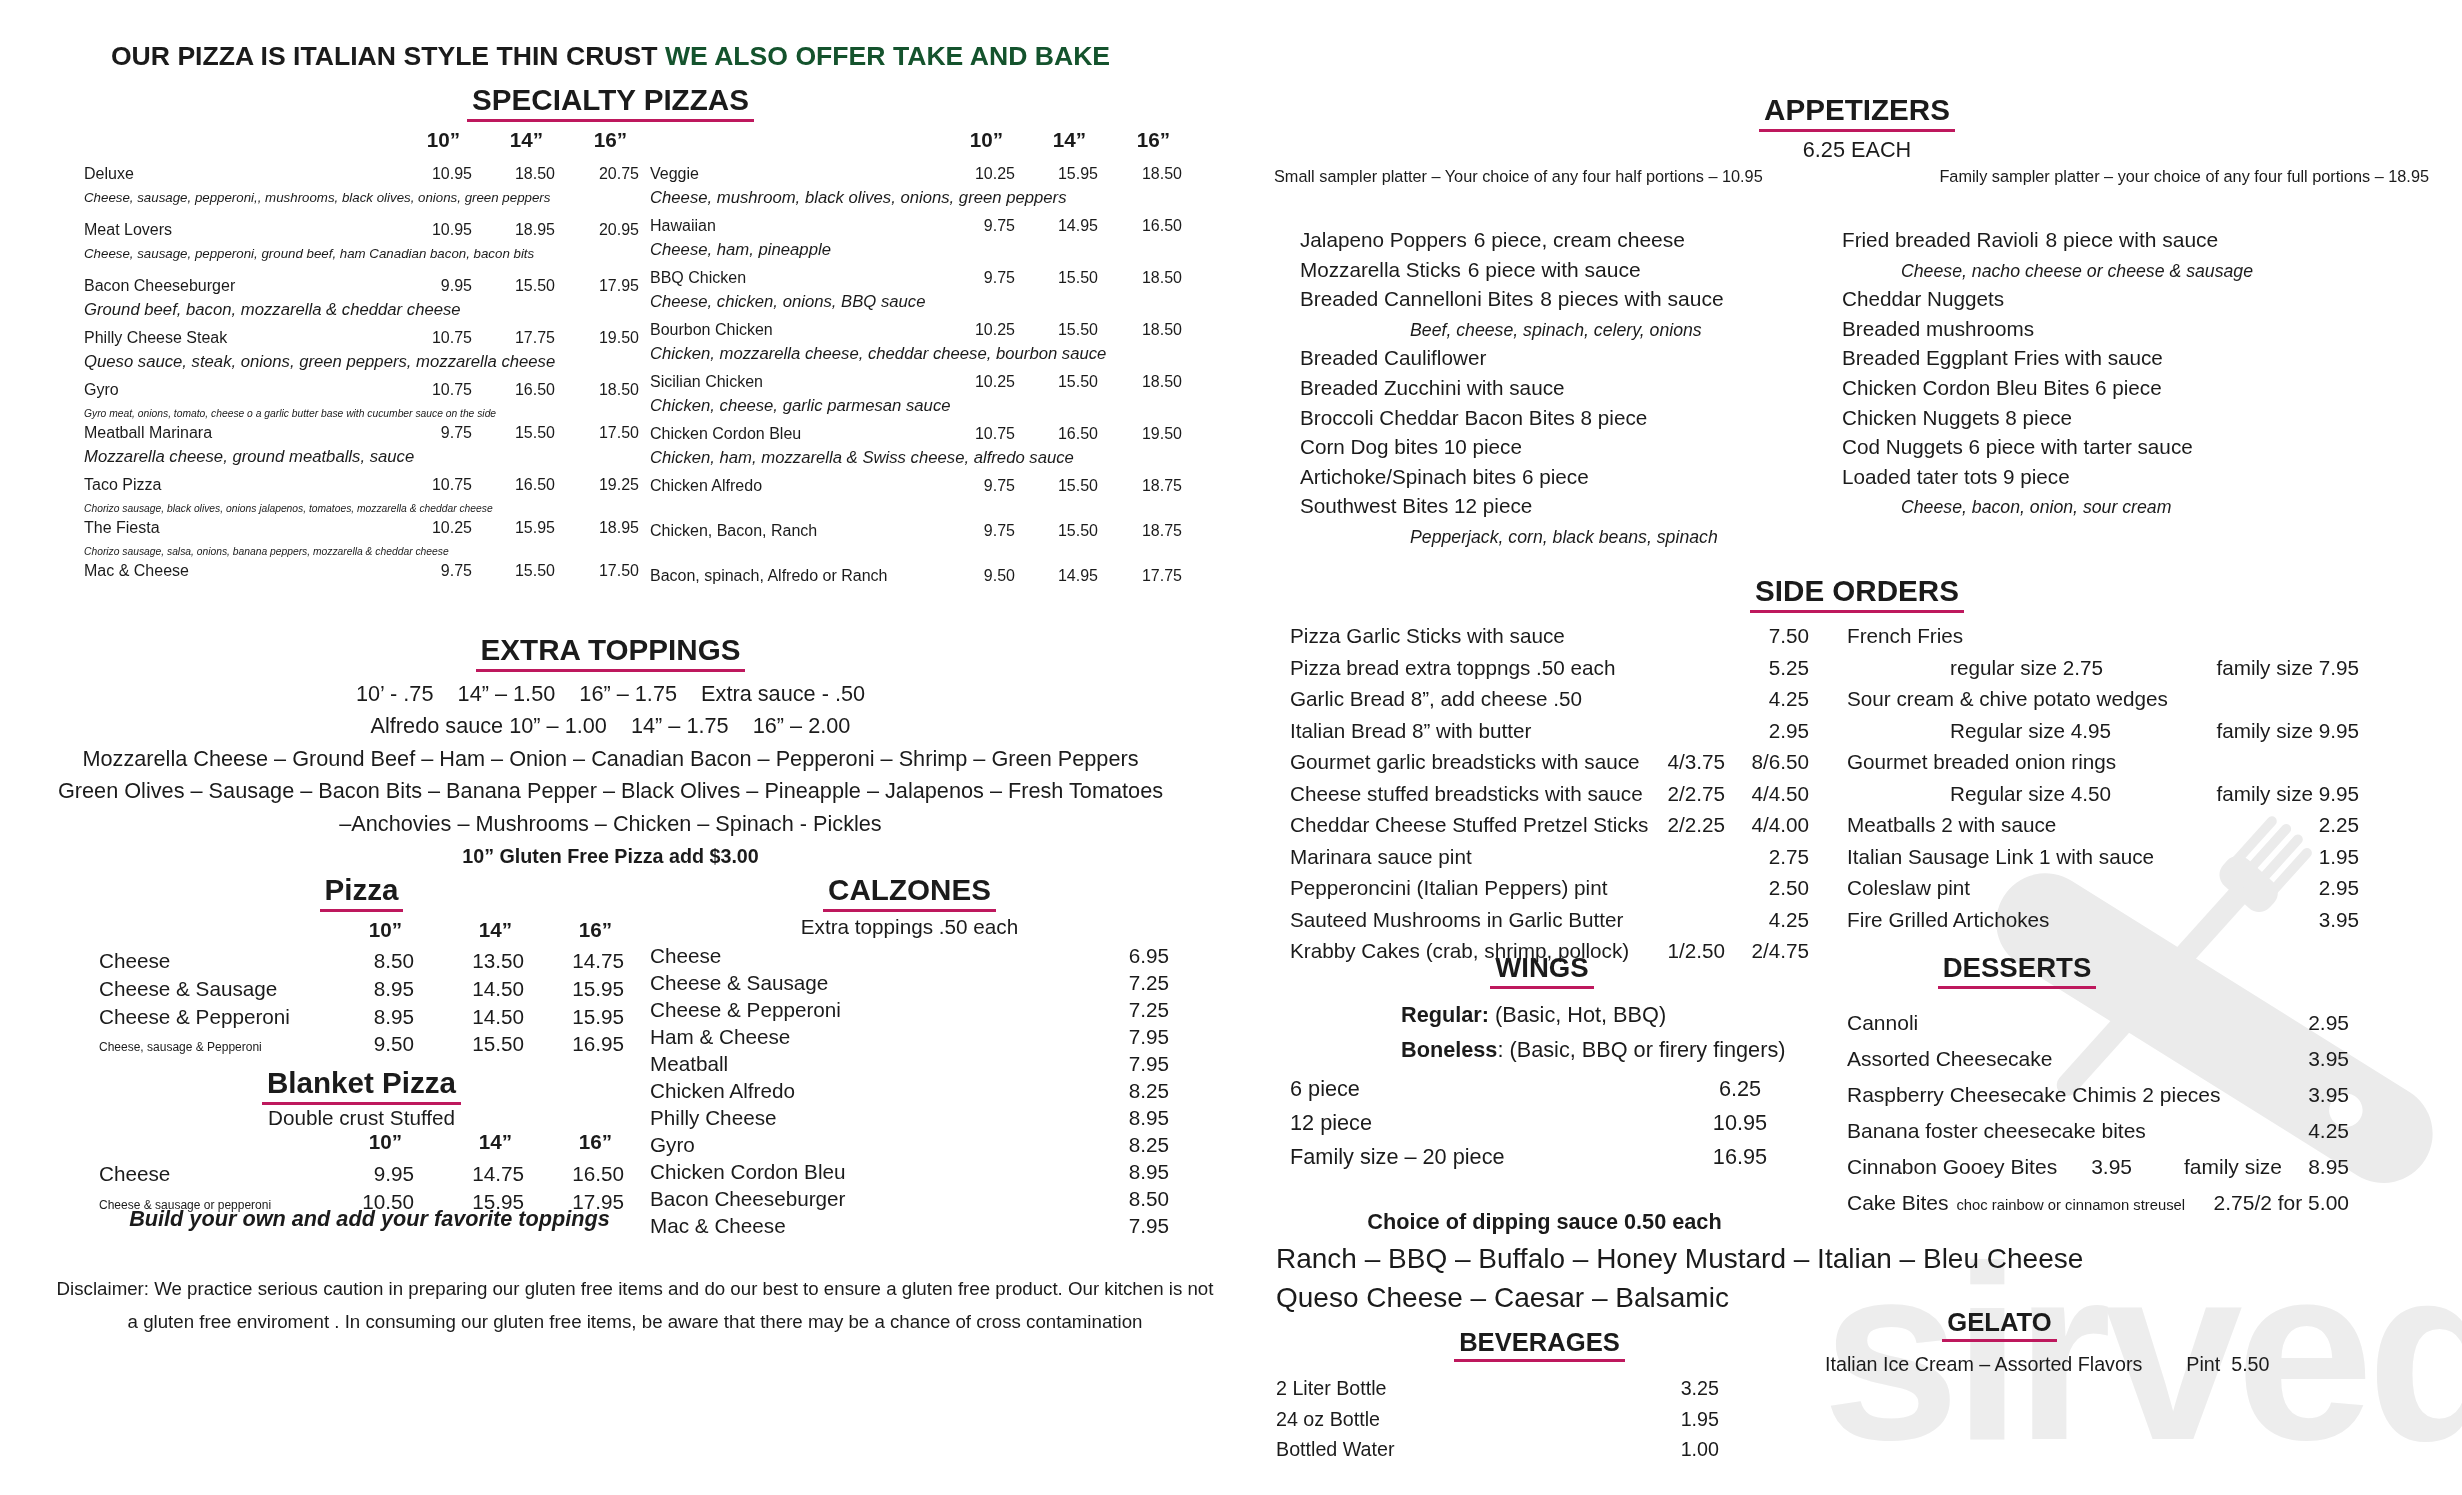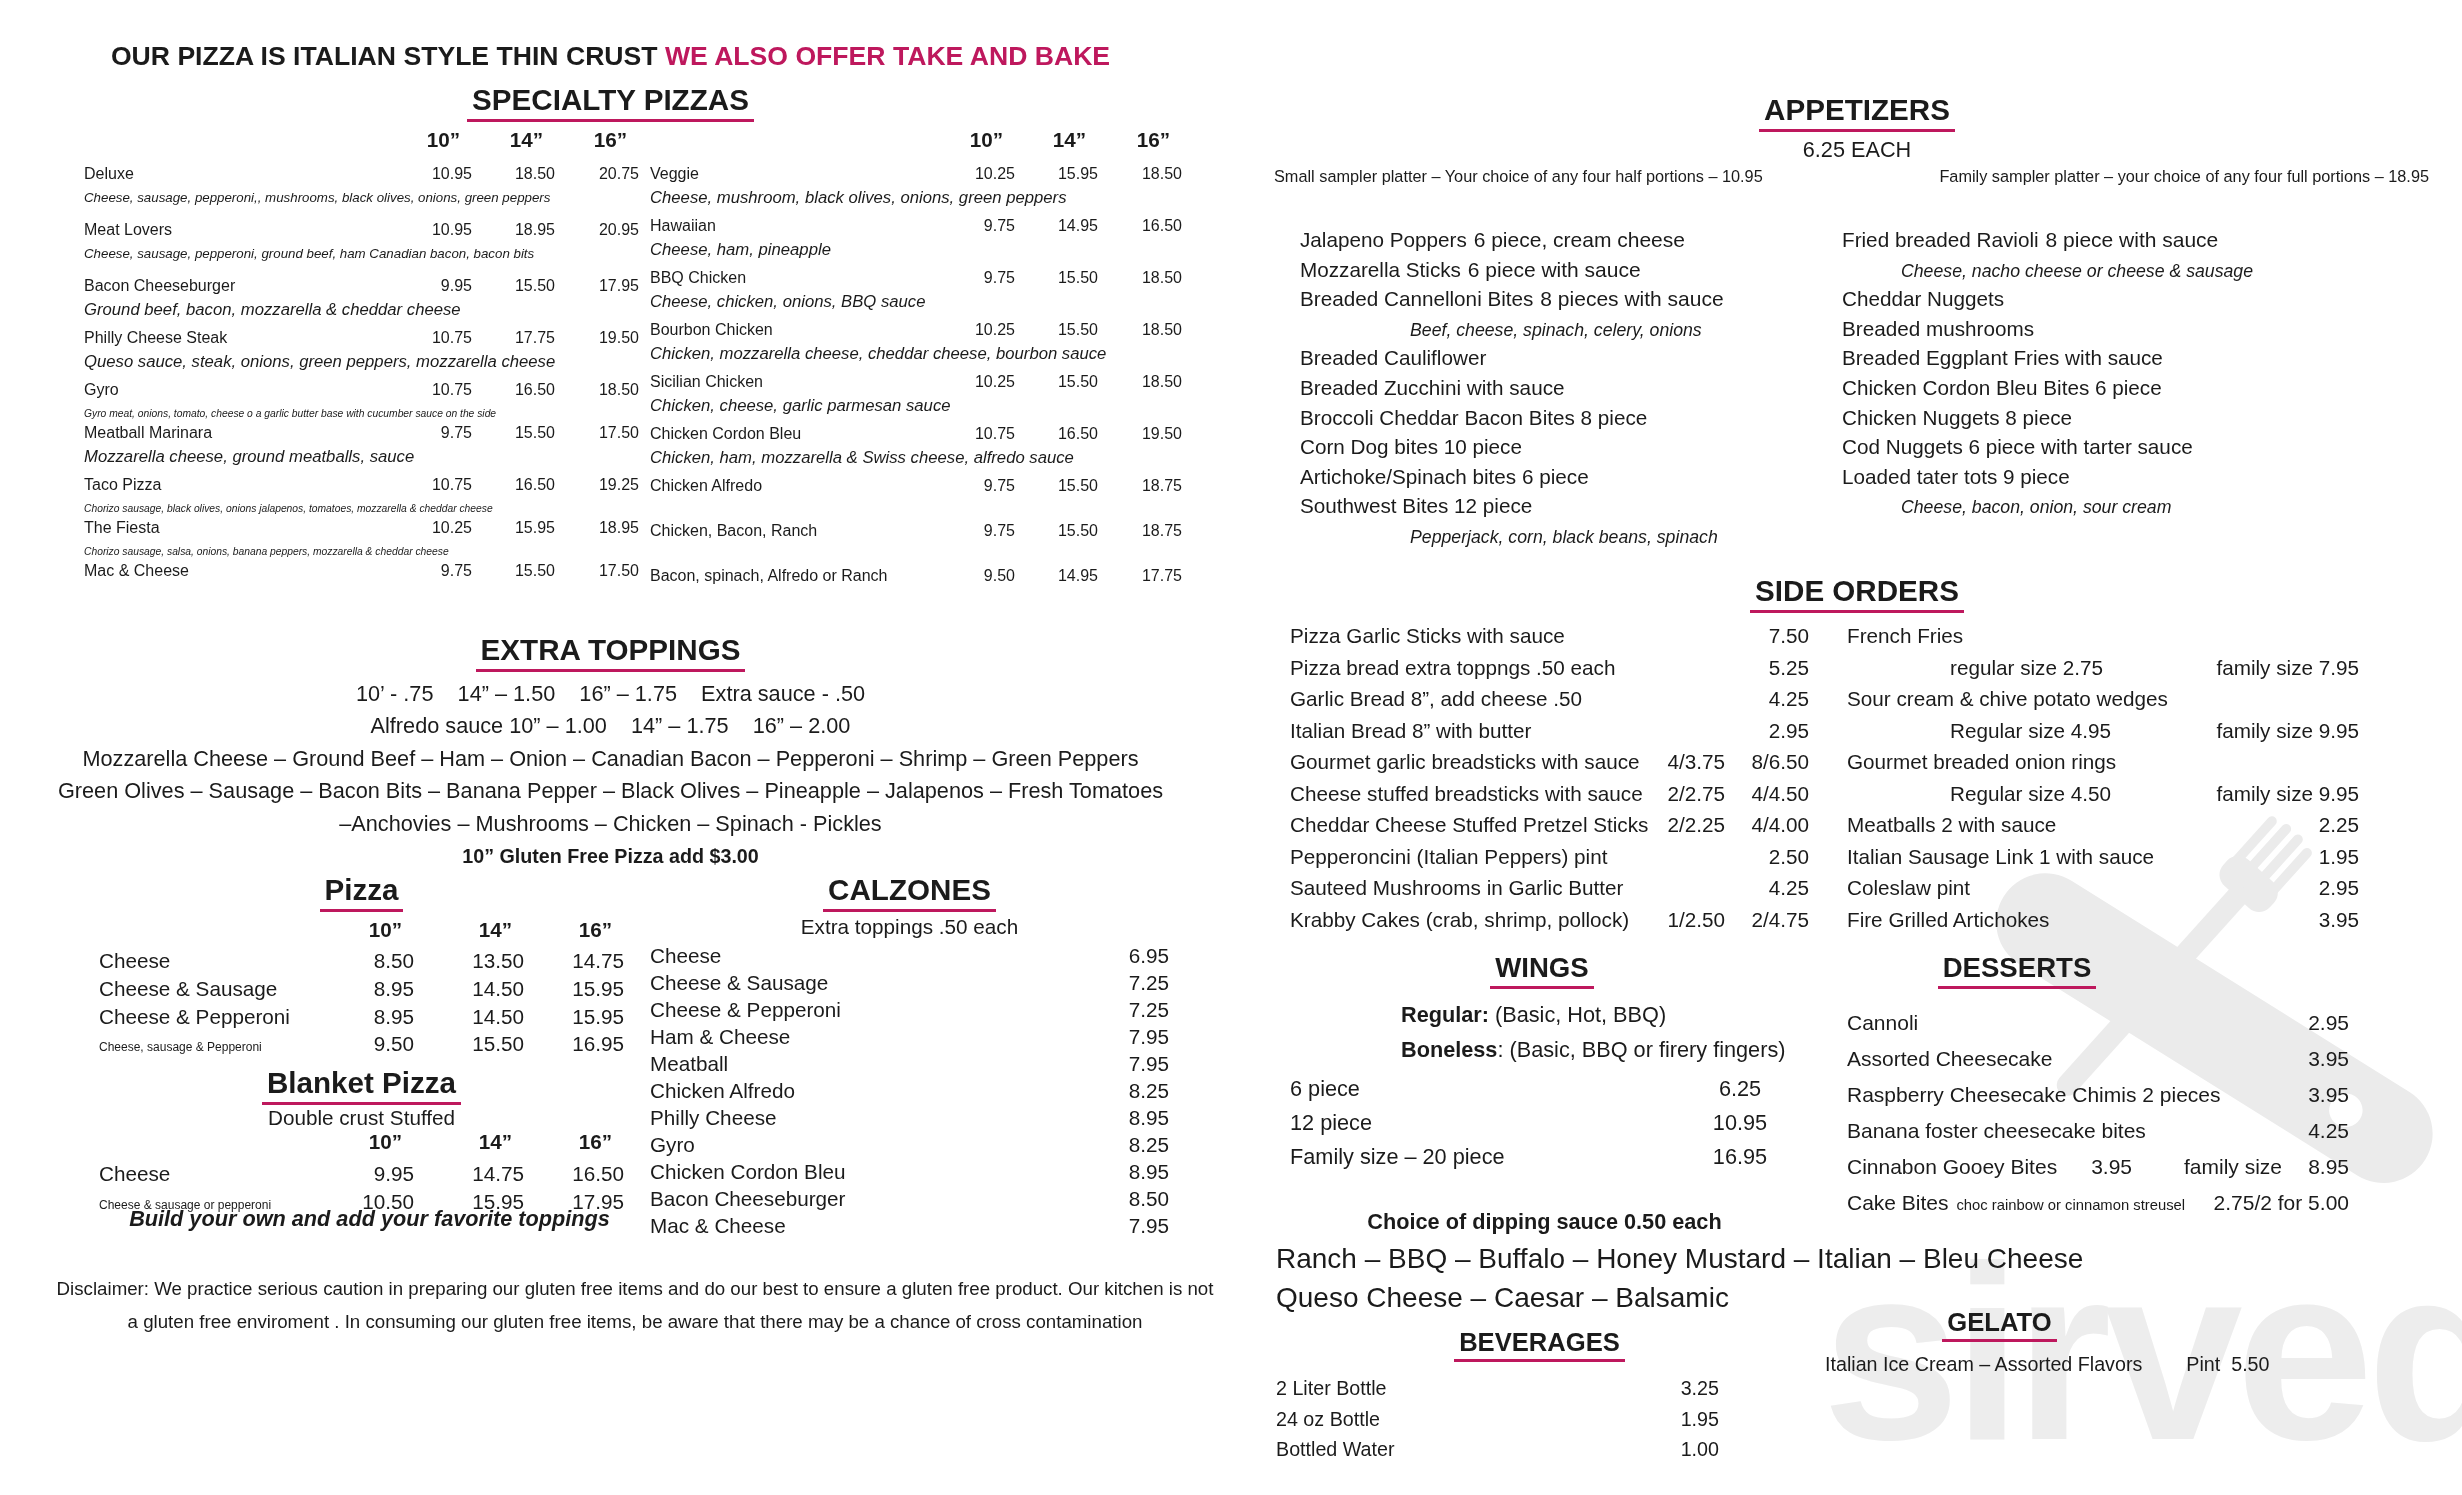--- a/index.html
+++ b/index.html
@@ -9,21 +9,21 @@
   .wm-text{position:absolute;left:1822px;top:1229px;font-size:248px;font-weight:bold;color:#ededed;letter-spacing:-6.9px;line-height:1;z-index:0}
   .content{position:absolute;inset:0;z-index:1}
   .abs{position:absolute}
   [data-field]:empty{display:none}
   .pre{white-space:pre-wrap}
   .h1{font-weight:bold;text-align:center}
   .h1 .u{display:inline-block;border-bottom:3px solid #be185d;padding:0 4.9px 2px}
   .h30{font-size:29.6px}.h28{font-size:27.6px}.h26{font-size:25.6px}
   
   .hdr{left:0;top:41px;width:1221px;text-align:center;font-size:26.6px;font-weight:bold;white-space:nowrap}
-  .hdr .red{color:#be185d}
+  .hdr .red{color:#14532d}
   .sp-title{left:0;top:83px;width:1221px}
   
   .sp-col{position:absolute}
   #sp-left{left:84px;top:128px;width:555px}
   #sp-right{left:650px;top:128px;width:532px}
   .sp-head{position:relative;height:33px;font-weight:bold;font-size:20.7px}
   .pc{position:absolute;width:99px;text-align:right;padding-right:11.8px;top:0}
   .sc1{right:167px}.sc2{right:84px}.sc3{right:0}
   .sp-item{position:relative}
   .sp-item.md{height:52px}.sp-item.sm{height:56px}.sp-item.xs{height:43px}.sp-item.nd{height:45px}
@@ -609,20 +609,25 @@
           <span class="a" data-field="a">2/2.75</span>
           <span class="b" data-field="b">4/4.50</span>
         </div>
 
         <div class="so-row">
           <span class="nm" data-field="name">Cheddar Cheese Stuffed Pretzel Sticks</span>
           <span class="a" data-field="a">2/2.25</span>
           <span class="b" data-field="b">4/4.00</span>
         </div>
 
+        <div class="so-row">
+          <span class="nm" data-field="name">Marinara sauce pint</span>
+          
+          <span class="b" data-field="b">2.75</span>
+        </div>
 
         <div class="so-row">
           <span class="nm" data-field="name">Pepperoncini (Italian Peppers) pint</span>
           
           <span class="b" data-field="b">2.50</span>
         </div>
 
         <div class="so-row">
           <span class="nm" data-field="name">Sauteed Mushrooms in Garlic Butter</span>
           

